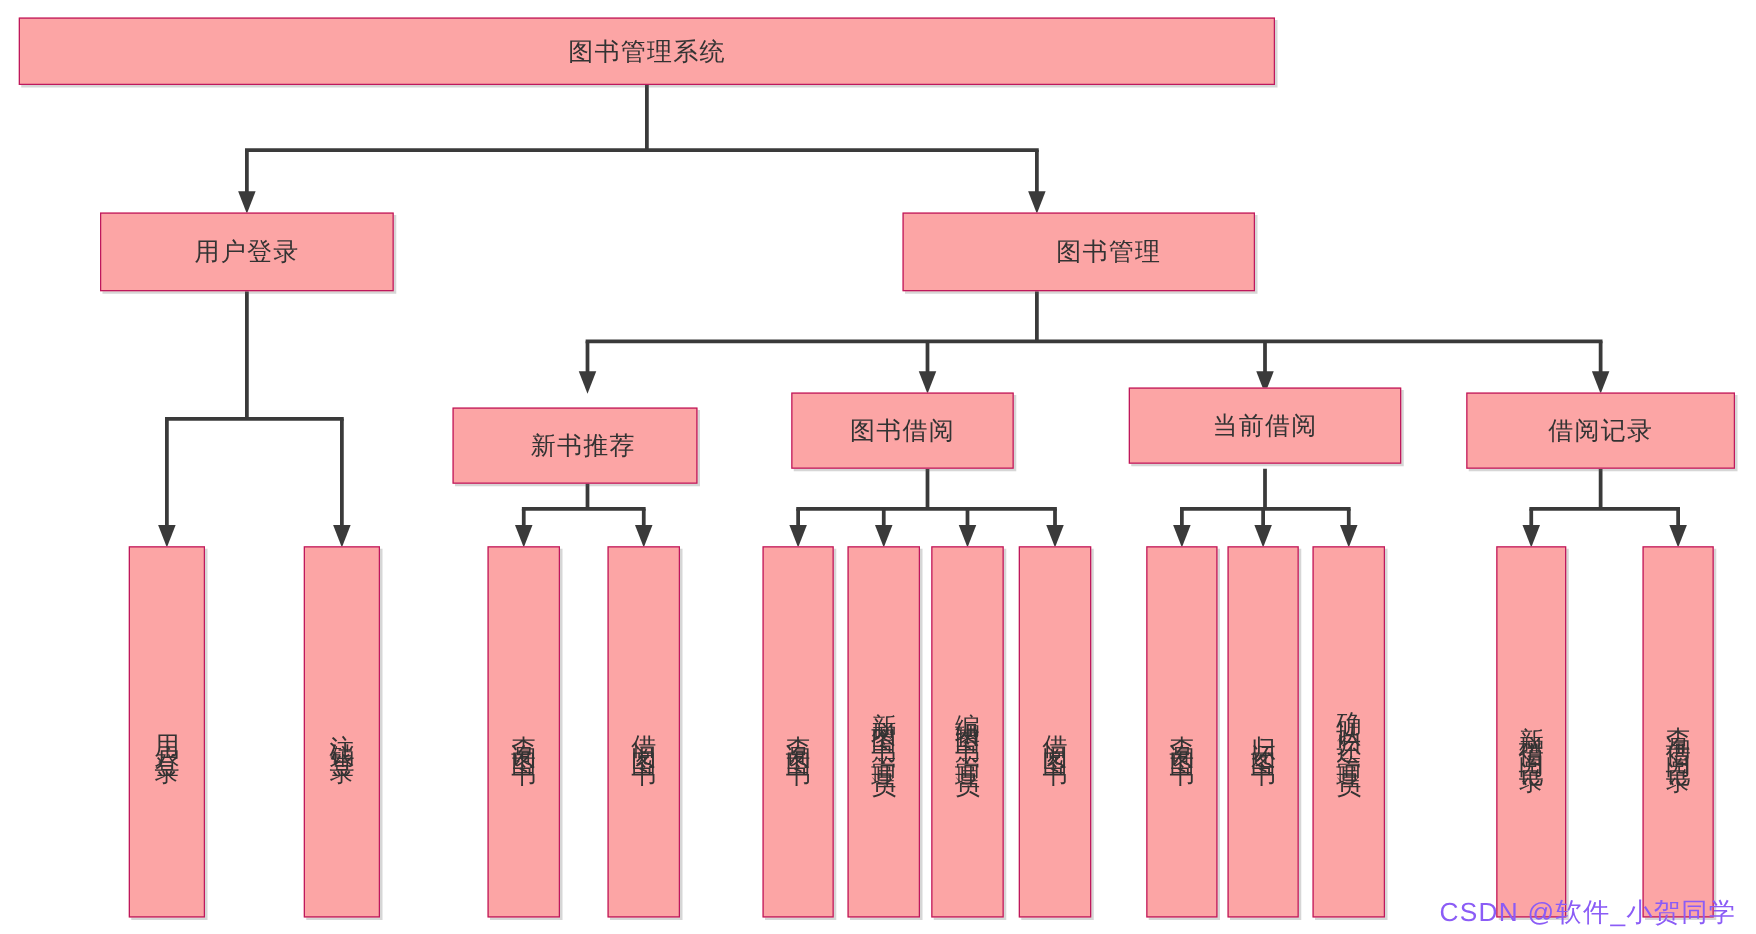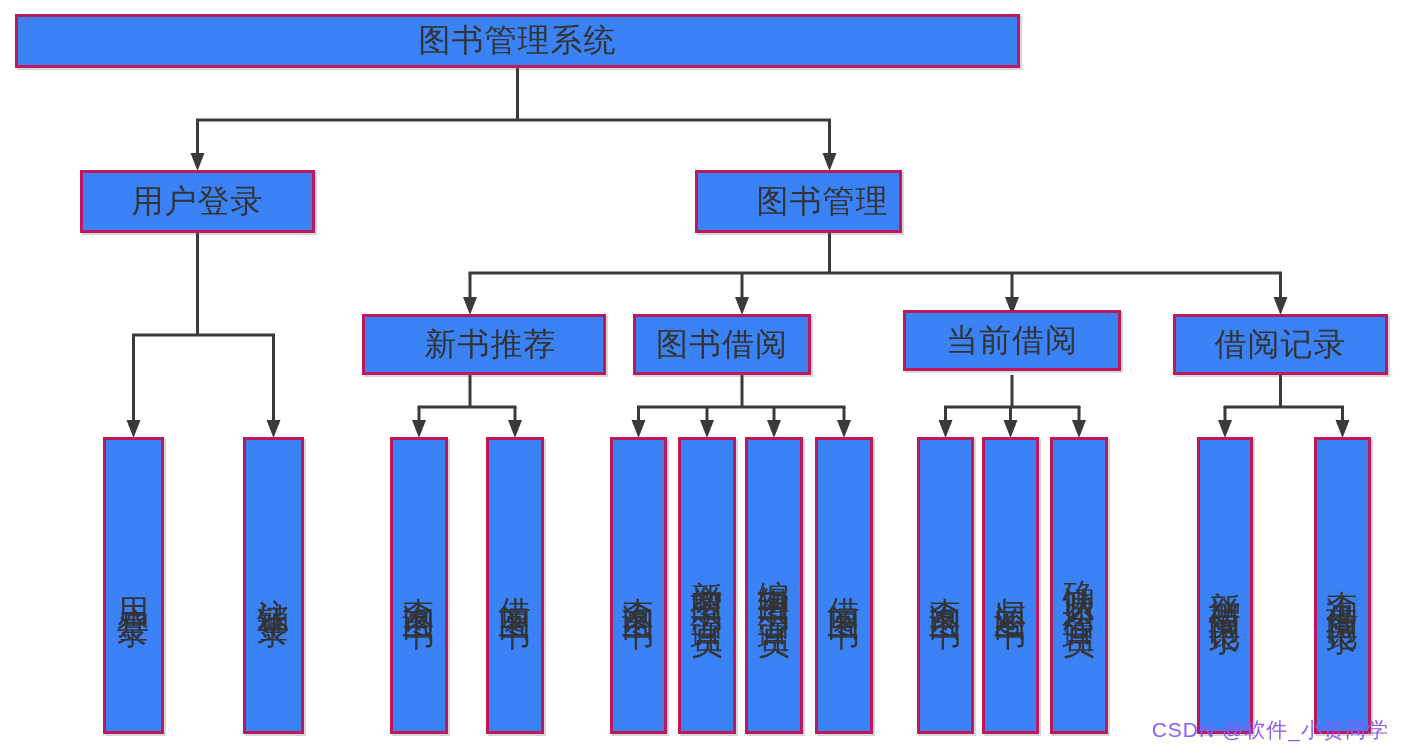--- a/index.html
+++ b/index.html
@@ -13,25 +13,25 @@
   }
   #connector-layer {
     position: absolute;
     left: 0; top: 0;
     width: 1405px; height: 747px;
     z-index: 1;
   }
   .node {
     position: absolute;
     box-sizing: border-box;
-    background: #3b82f6;
-    border: 3px solid #be185d;
+    background: #fca5a5;
+    border: 1px solid #be185d;
     box-shadow: 2px 2px 0 rgba(90,90,90,0.25);
     color: #333333;
-    font-size: 32px;
+    font-size: 20px;
     letter-spacing: 1px;
     display: flex;
     align-items: center;
     justify-content: center;
     z-index: 2;
     white-space: nowrap;
   }
   .node.v {
     writing-mode: vertical-rl;
     text-orientation: mixed;
@@ -104,23 +104,23 @@
       <line x1="1223.5" y1="407" x2="1344" y2="407" stroke="#3a3a3a" stroke-width="3"></line>
       <line x1="1225" y1="407" x2="1225" y2="425" stroke="#3a3a3a" stroke-width="3"></line>
       <polygon points="1218,420 1232,420 1225,438" fill="#3a3a3a"></polygon>
       <line x1="1342.5" y1="407" x2="1342.5" y2="425" stroke="#3a3a3a" stroke-width="3"></line>
       <polygon points="1335.5,420 1349.5,420 1342.5,438" fill="#3a3a3a"></polygon>
     </svg>
 
   <div class="node" style="left:15px; top:14px; width:1005px; height:54px;">图书管理系统</div>
 
   <div class="node" style="left:80px; top:170px; width:235px; height:63px;">用户登录</div>
-  <div class="node" style="left:695px; top:170px; width:207px; height:63px;padding-left:48px;">图书管理</div>
+  <div class="node" style="left:722px; top:170px; width:282px; height:63px;padding-left:48px;">图书管理</div>
 
-  <div class="node" style="left:362px; top:314px; width:244px; height:61px;padding-left:13px;">新书推荐</div>
+  <div class="node" style="left:362px; top:326px; width:196px; height:61px;padding-left:13px;">新书推荐</div>
   <div class="node" style="left:633px; top:314px; width:178px; height:61px;">图书借阅</div>
   <div class="node" style="left:903px; top:310px; width:218px; height:61px;">当前借阅</div>
   <div class="node" style="left:1173px; top:314px; width:215px; height:61px;">借阅记录</div>
 
   <div class="node v" style="left:103px; top:437px; width:61px; height:297px;">用户登录</div>
   <div class="node v" style="left:243px; top:437px; width:61px; height:297px;">注销登录</div>
 
   <div class="node v" style="left:390px; top:437px; width:58px; height:297px;">查询图书</div>
   <div class="node v" style="left:486px; top:437px; width:58px; height:297px;">借阅图书</div>
 

